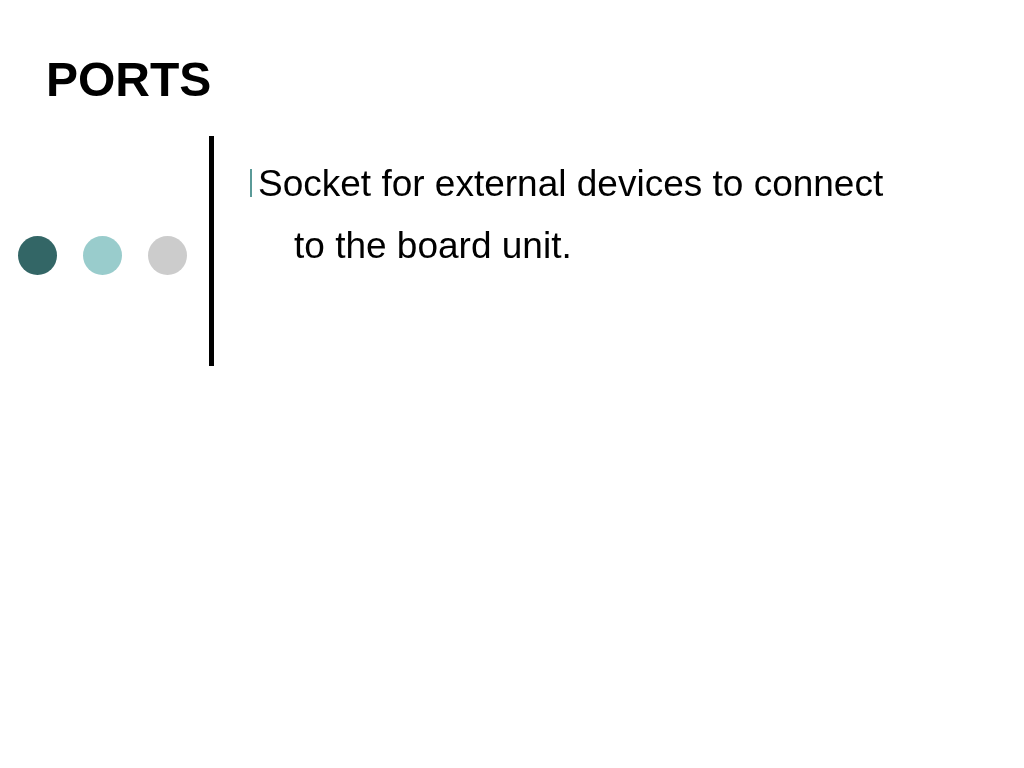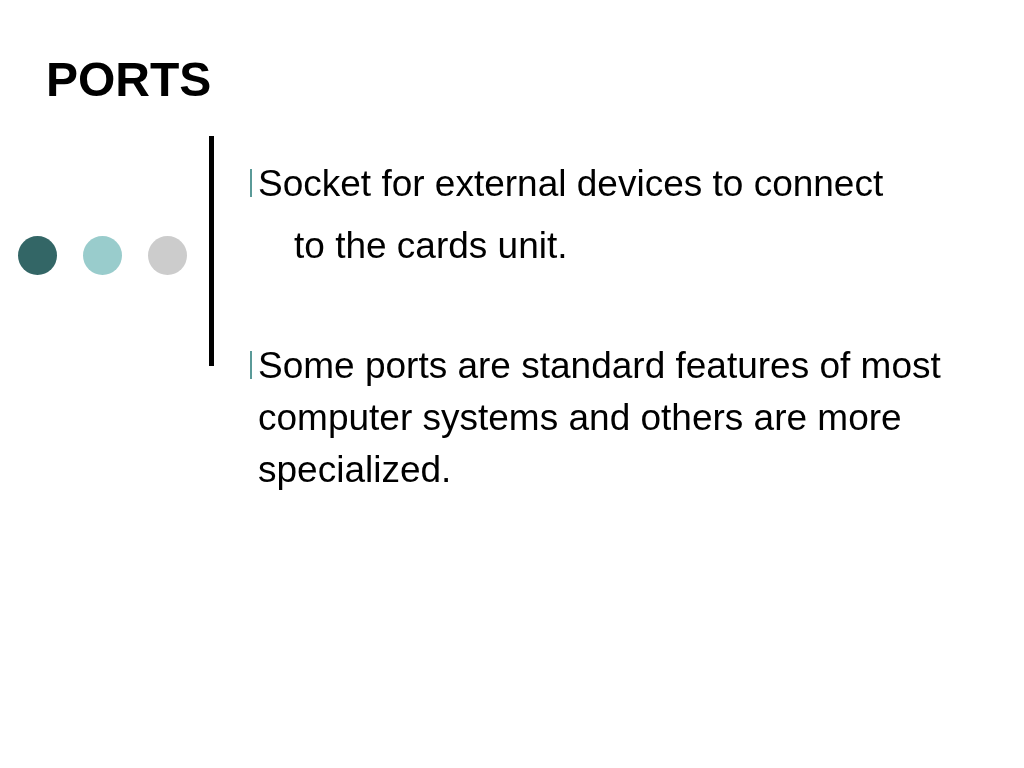--- a/index.html
+++ b/index.html
@@ -81,19 +81,15 @@
   <div class="dot" style="background:#99CCCC"></div>
   <div class="dot" style="background:#CCCCCC"></div>
 </div>
 
 <div class="divider"></div>
 
 <div class="content">
   <div class="bullet b1">
     <span class="bullet-marker"></span>
     <span>Socket for external devices to connect</span>
-    <span class="cont">to the cards unit.</span>
-  </div>
-  <div class="bullet b3">
-    <span class="bullet-marker"></span>
-    <span>Some ports are standard features of most computer systems and others are more specialized.</span>
+    <span class="cont">to the board unit.</span>
   </div>
 </div>
 
 </body></html>

